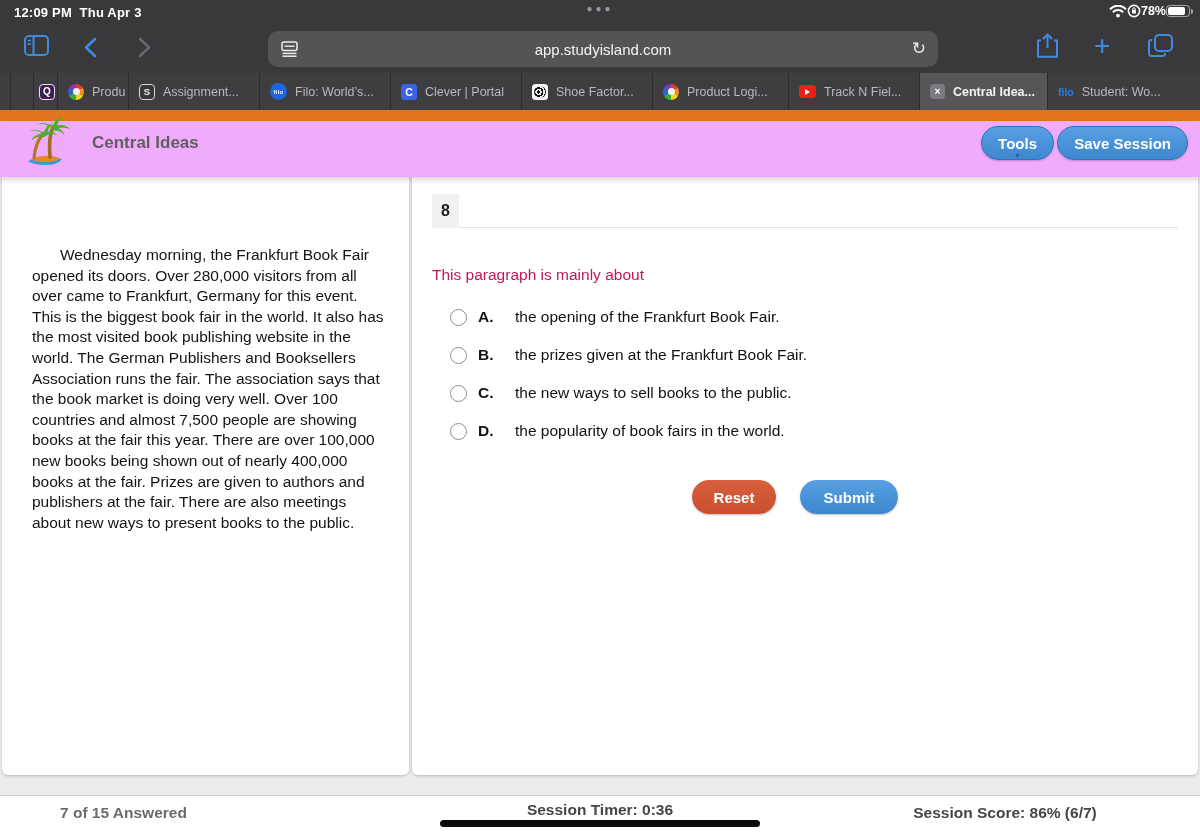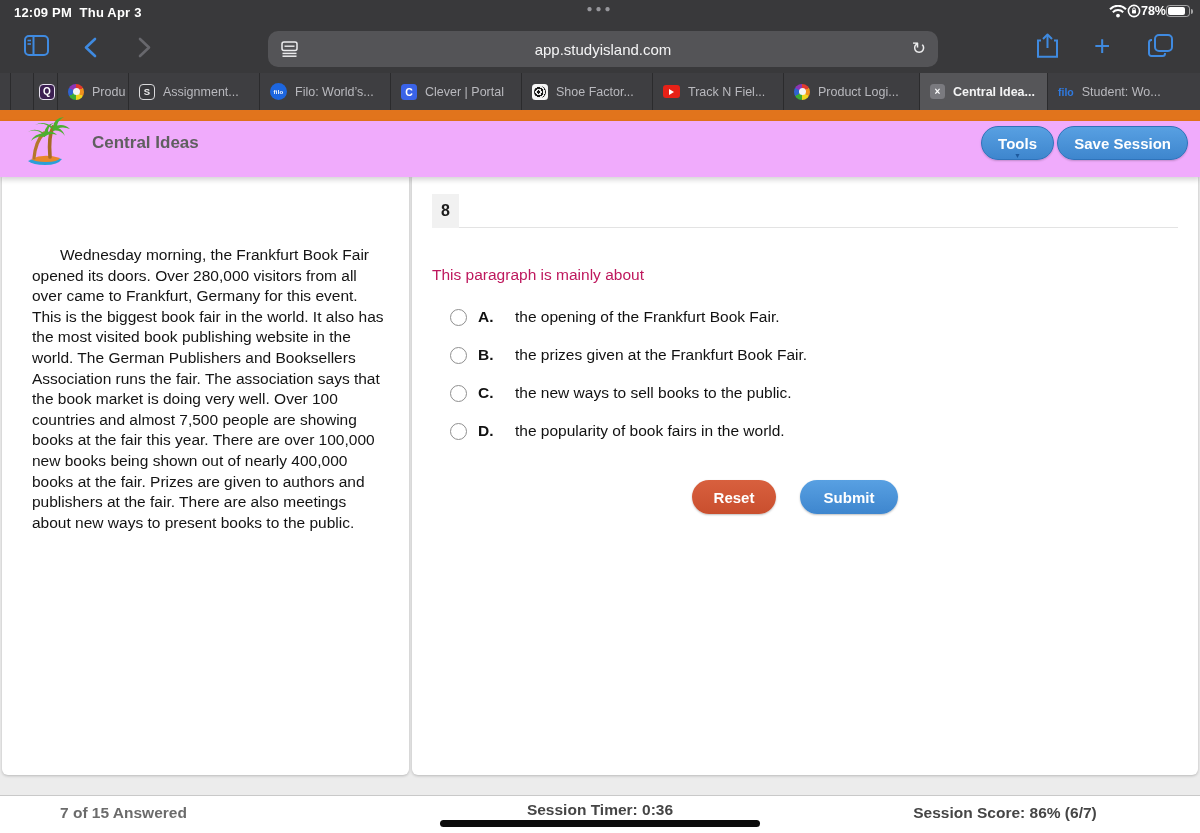--- a/index.html
+++ b/index.html
@@ -185,29 +185,29 @@
     <div class="tab" style="width:131px">
       <span class="ticon icon-clever">C</span>
       <span class="tlabel">Clever | Portal</span>
     </div>
     <div class="tab" style="width:131px">
       <span class="ticon icon-shoe">
           <span class="rings"></span>
         </span>
       <span class="tlabel">Shoe Factor...</span>
     </div>
-    <div class="tab" style="width:131px">
-      <span class="ticon icon-yt">
-          <span class="play"></span>
-        </span>
-      <span class="tlabel">Track N Fiel...</span>
-    </div>
     <div class="tab" style="width:136px">
       <span class="ticon icon-wheel"></span>
       <span class="tlabel">Product Logi...</span>
+    </div>
+    <div class="tab" style="width:131px">
+      <span class="ticon icon-yt">
+          <span class="play"></span>
+        </span>
+      <span class="tlabel">Track N Fiel...</span>
     </div>
     <div class="tab active" style="width:128px">
       <span class="ticon icon-close">×</span>
       <span class="tlabel">Central Idea...</span>
     </div>
     <div class="tab" style="width:151px">
       <span class="ticon icon-filoword">filo</span>
       <span class="tlabel">Student: Wo...</span>
     </div>
   </div>

